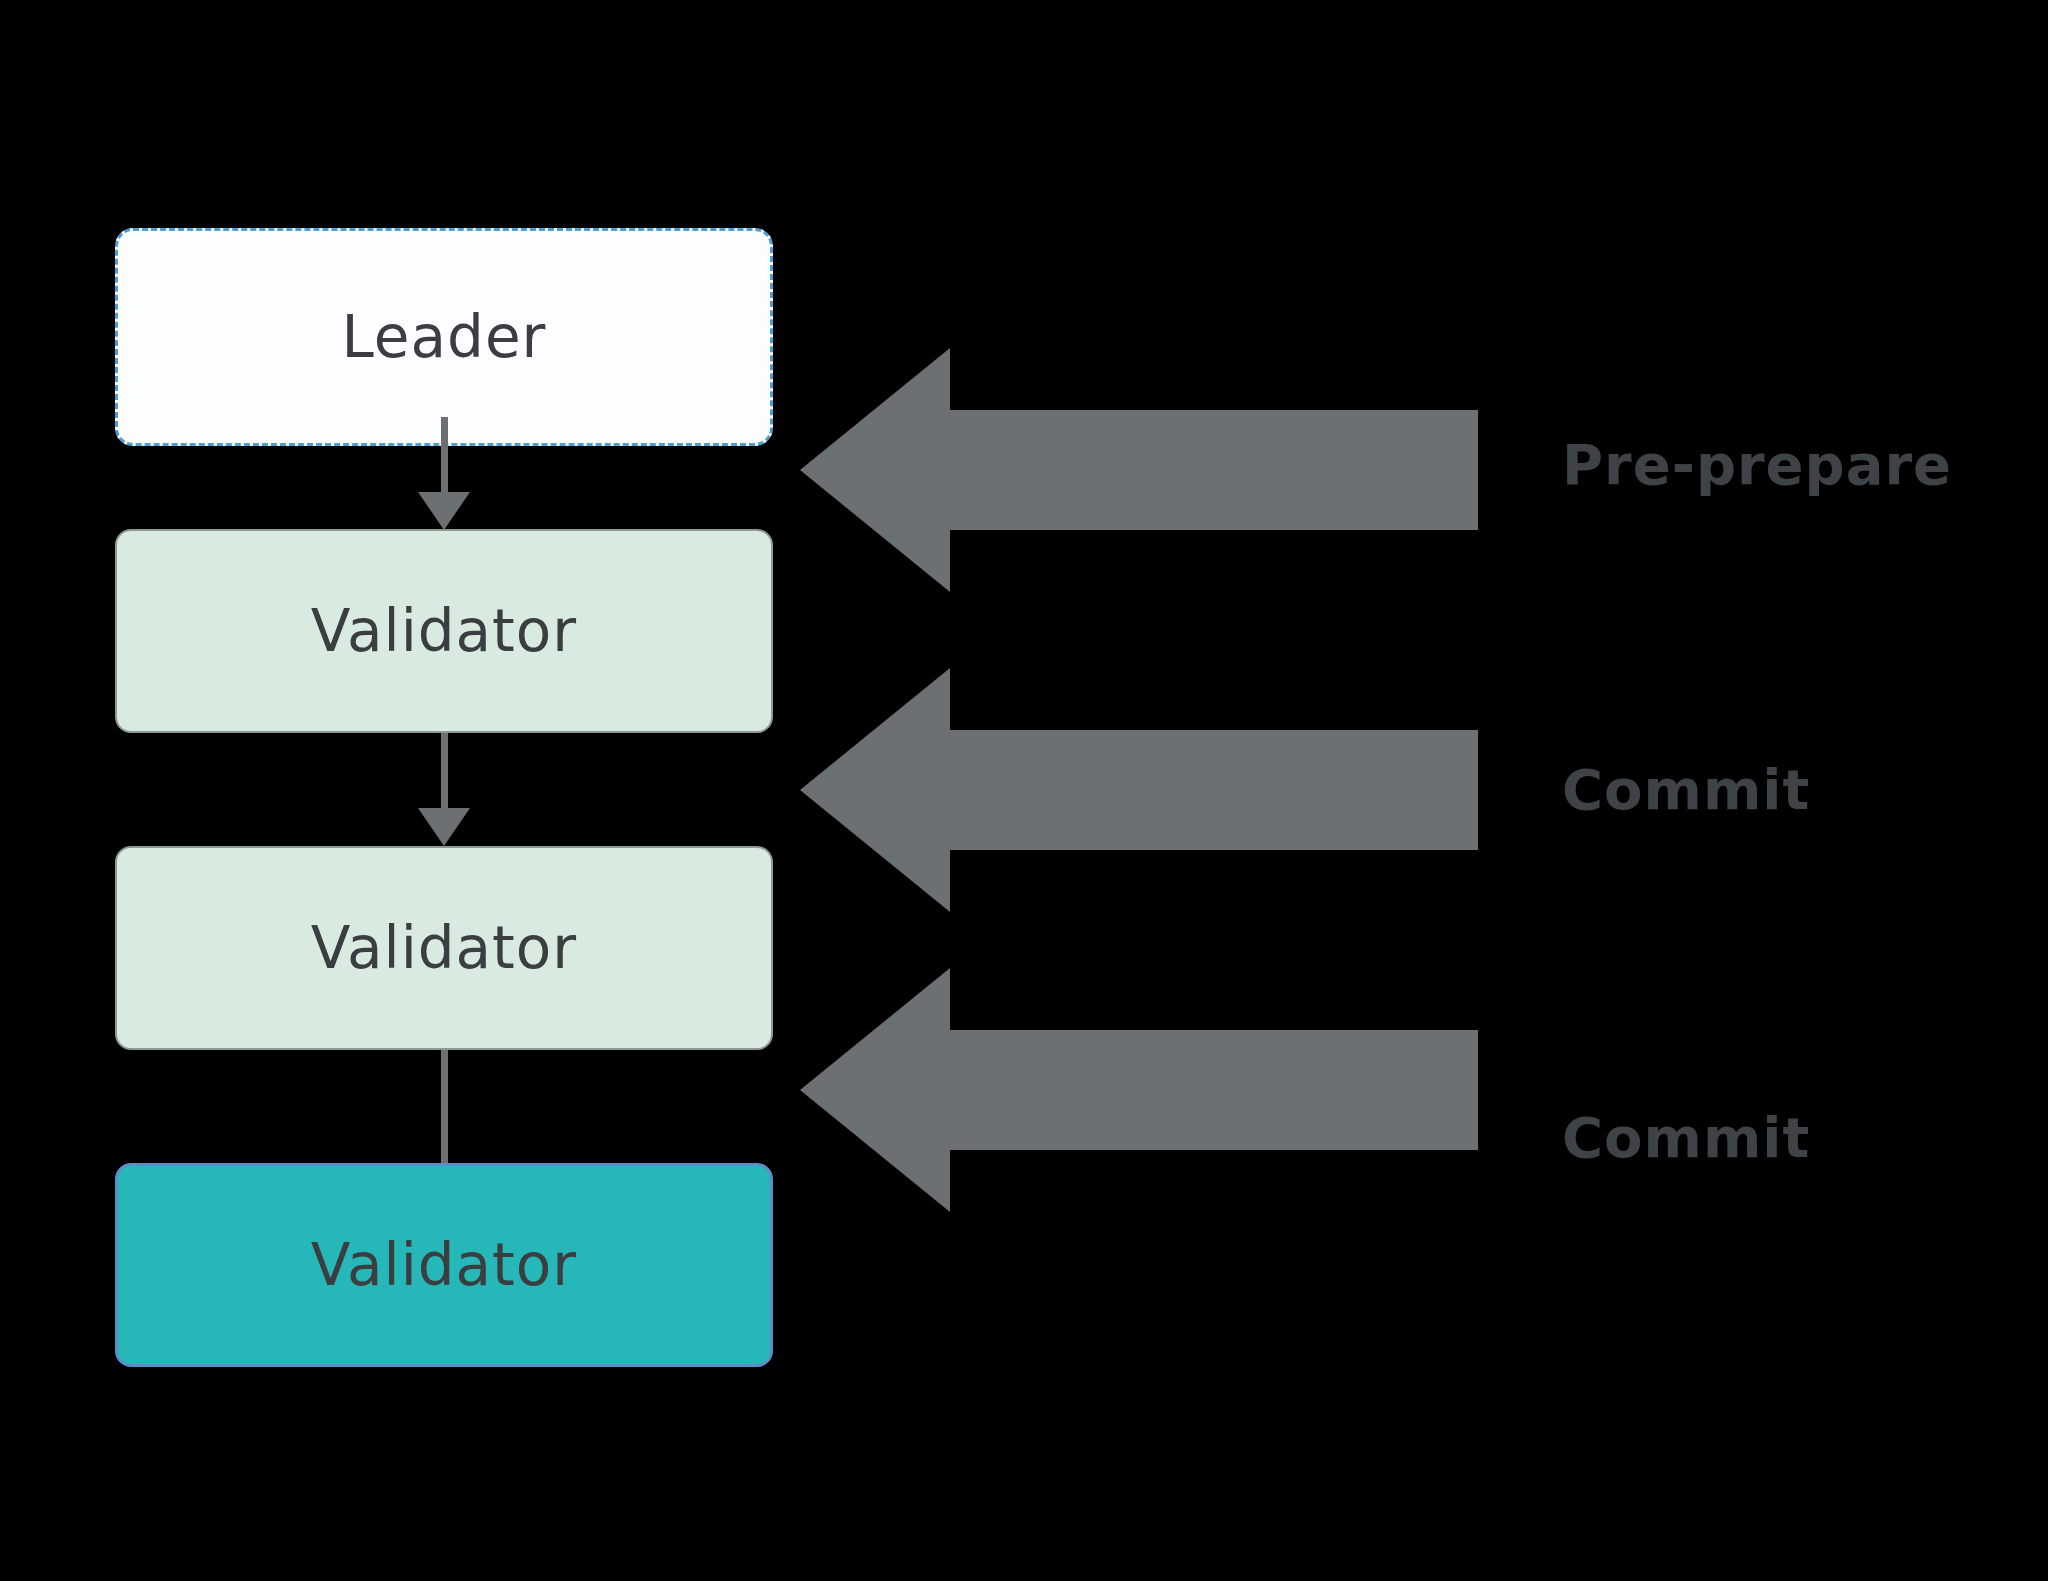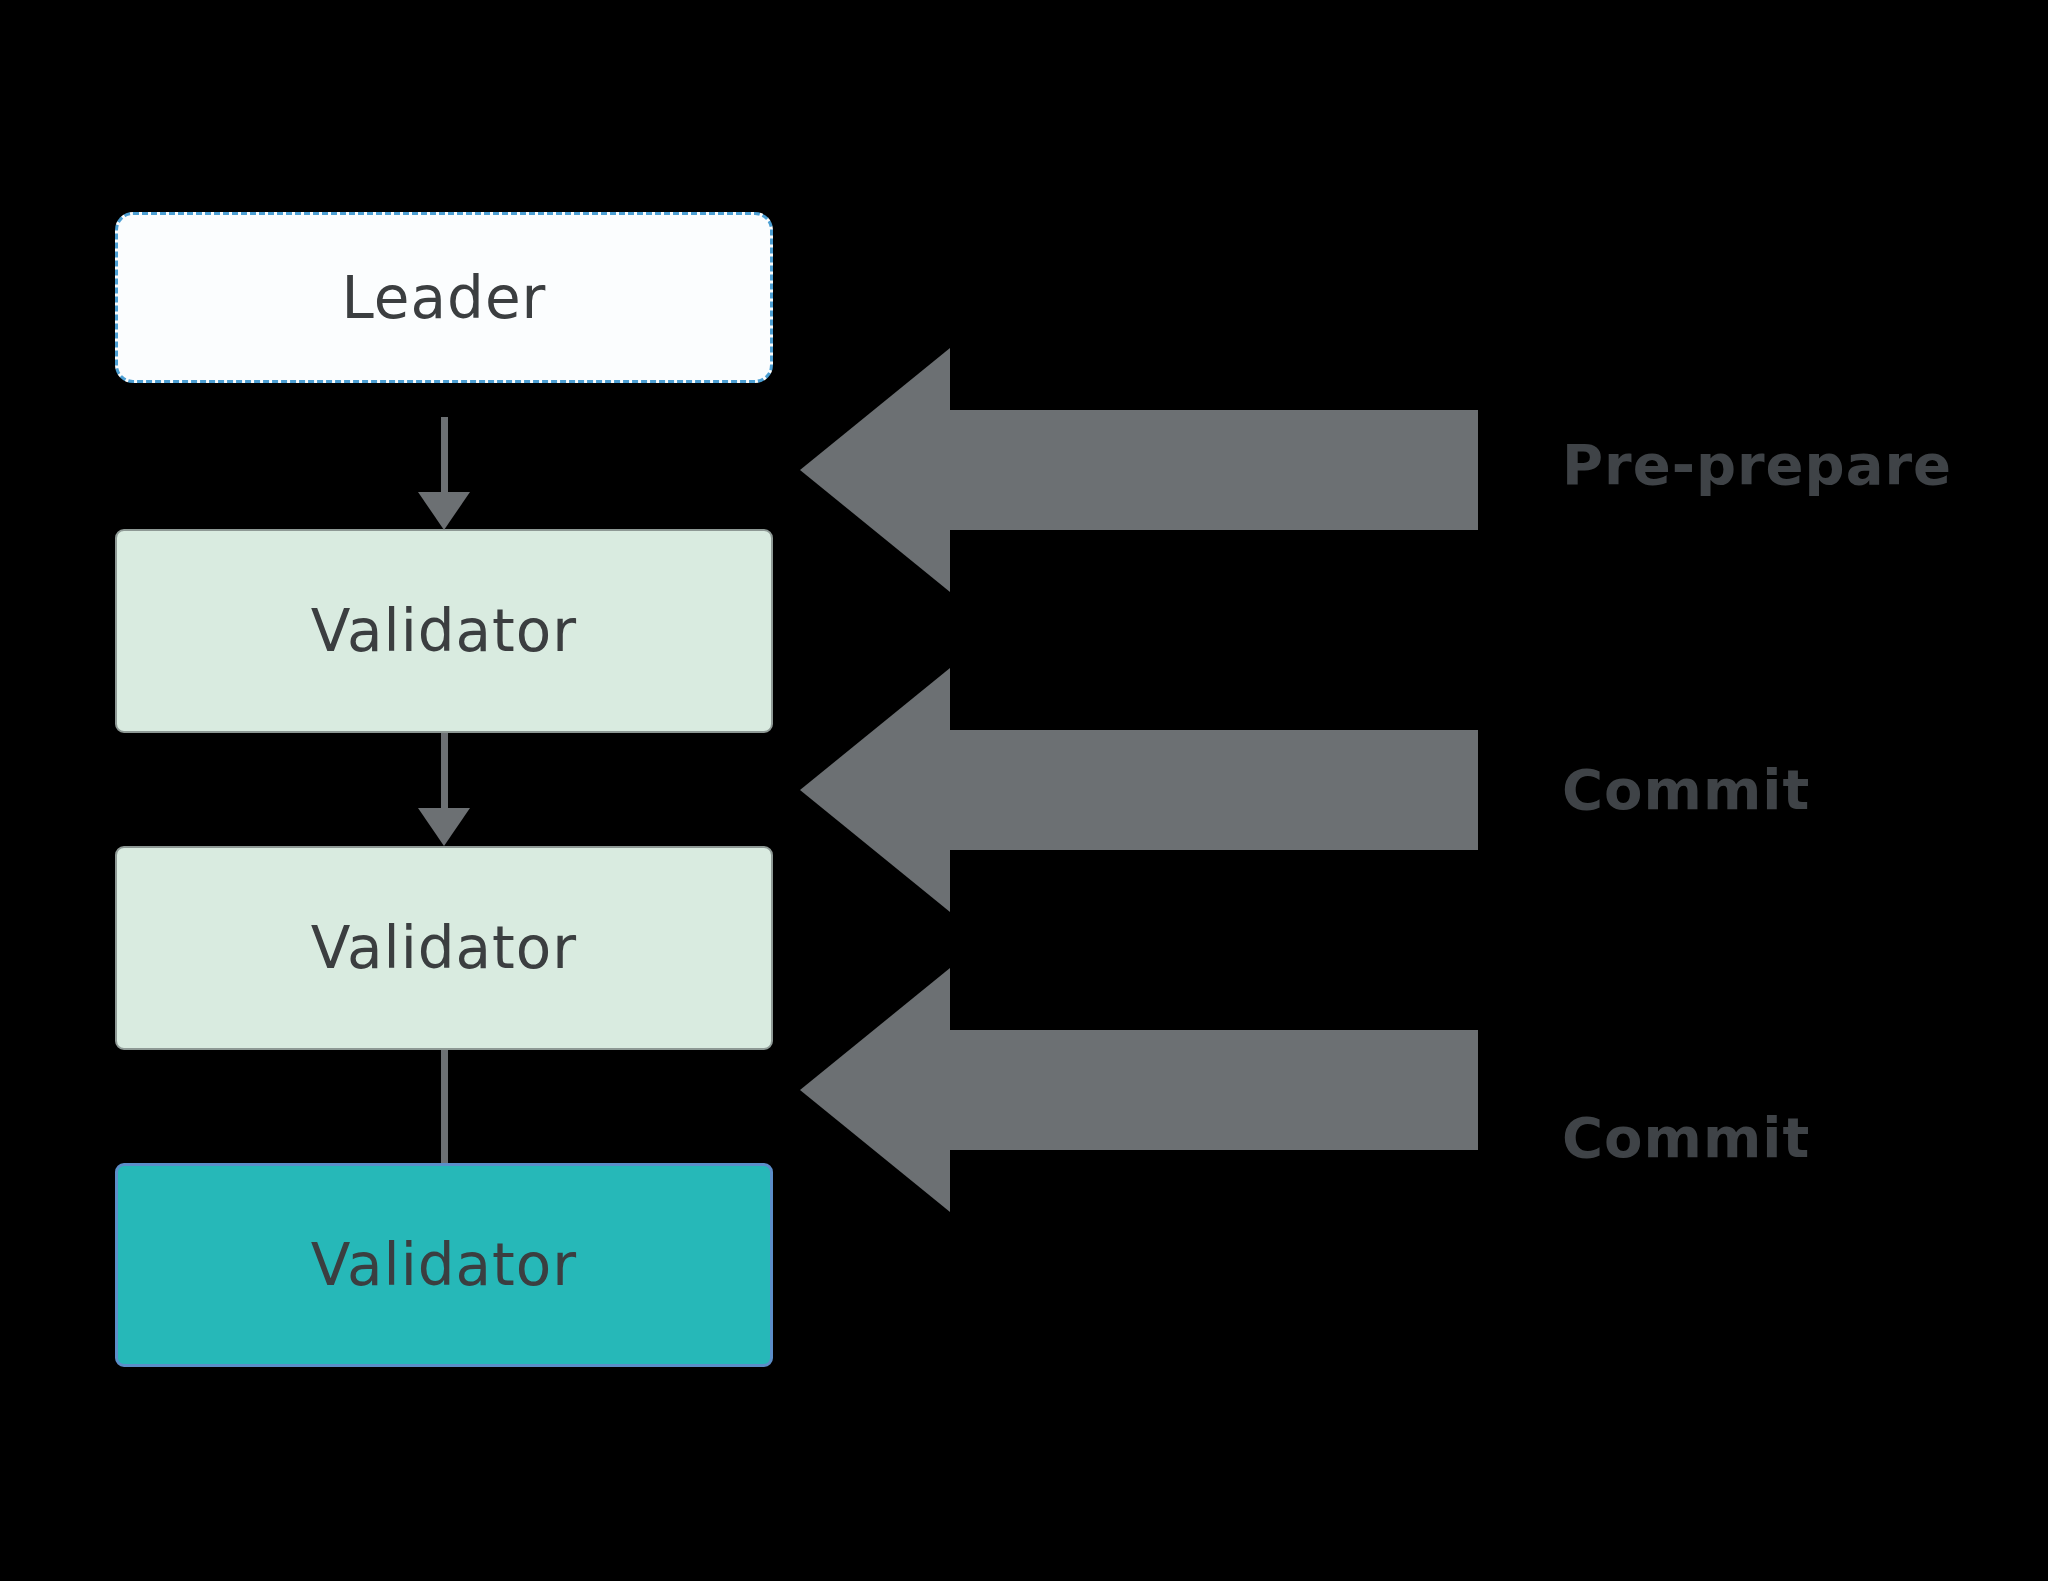--- a/index.html
+++ b/index.html
@@ -19,28 +19,28 @@
   .canvas{
     position:relative;
     width:2048px;height:1581px;
     background:var(--bg);
     overflow:hidden;
     font-family:"DejaVu Sans","Liberation Sans",sans-serif;
   }
   .node{
     position:absolute;
     left:115px;width:658px;height:204px;
-    border-radius:9px;
+    border-radius:16px;
     display:flex;align-items:center;justify-content:center;
     font-size:58px;font-weight:500;
     color:var(--text-dark);
     letter-spacing:1px;
   }
   .node.leader{
-    top:212px;height:171px;
+    top:228px;height:218px;
     background:var(--leader-fill);
     border:3px dashed var(--leader-border);
     border-radius:18px;
   }
   .node.validator{
     background:var(--validator-fill);
     border:2px solid var(--validator-border);
   }
   .node.v1{top:529px;}
   .node.v2{top:846px;}

